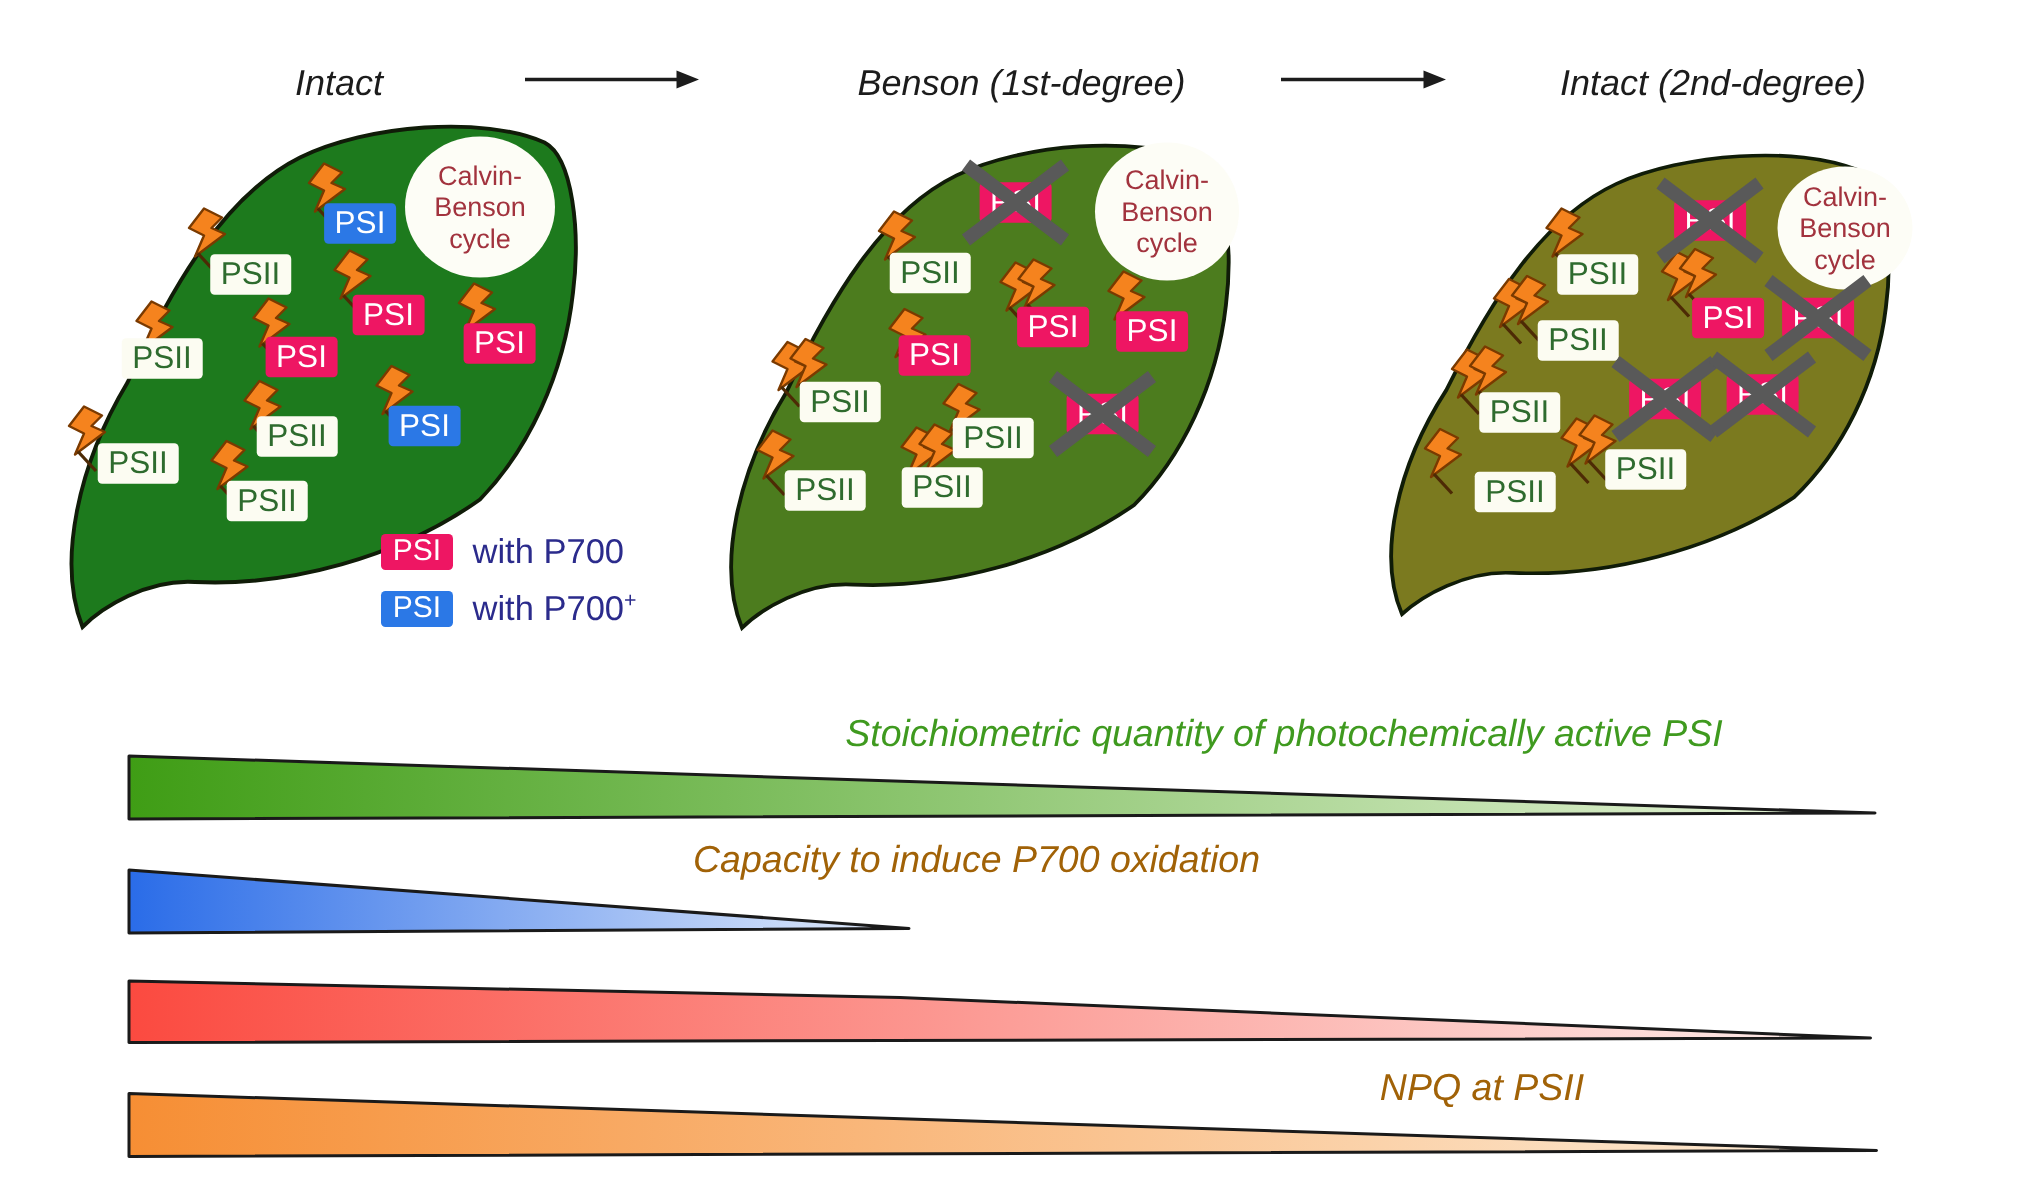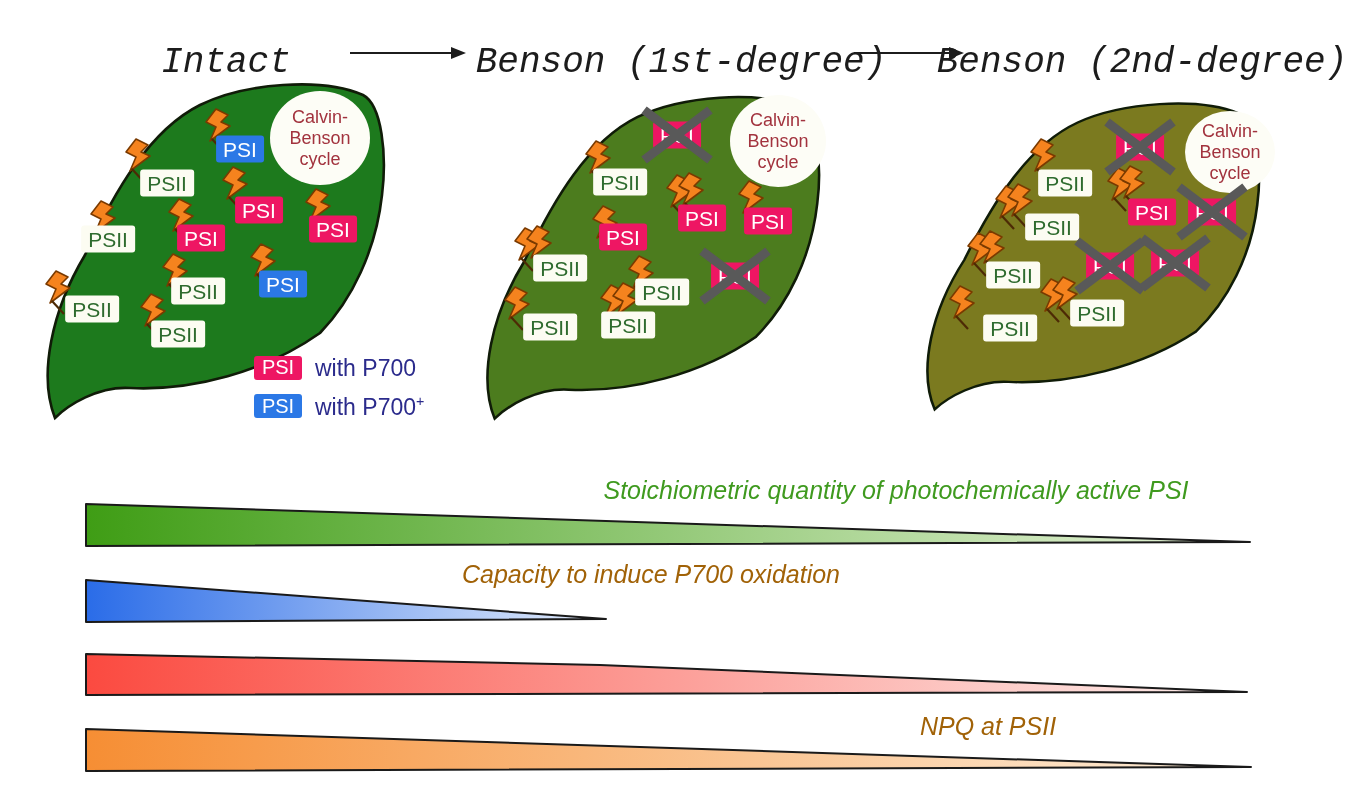--- a/index.html
+++ b/index.html
@@ -2,21 +2,21 @@
 <html><head>
 <meta charset="utf-8">
 <style>
   html,body{margin:0;padding:0;background:#ffffff;}
   #canvas{
     position:relative;width:1348px;height:794px;background:#ffffff;overflow:hidden;
     font-family:"Liberation Sans", sans-serif;
   }
   .stage-title{
     position:absolute;transform:translateX(-50%);
-    font-style:italic;font-size:36px;color:#1c1c1c;white-space:nowrap;font-family:Liberation Mono, monospace;
+    font-style:italic;font-size:24px;color:#1c1c1c;white-space:nowrap;
   }
   .arrow-svg{position:absolute;}
   .leaf{position:absolute;}
   .calvin{
     position:absolute;transform:translate(-50%,-50%);
     background:#fdfdf6;border-radius:50%;
     display:flex;flex-direction:column;align-items:center;justify-content:center;
     text-align:center;font-size:18px;line-height:21px;font-weight:400;
   }
   .box{
@@ -51,21 +51,21 @@
     <defs>
       <g id="bolt-g">
         <path d="M13 1 L25 7 L18 14 L27 18 L7 33 L13 19 L3 14 Z" fill="#f5831e" stroke="#7a3a00" stroke-width="1.6" stroke-linejoin="round"></path>
         <path d="M9 31 L21 44" stroke="#4d2a05" stroke-width="2.2" fill="none"></path>
       </g>
     </defs>
   </svg>
 
   <div class="stage-title" style="left:226px;top:42px">Intact</div>
   <div class="stage-title" style="left:681px;top:42px">Benson (1st-degree)</div>
-  <div class="stage-title" style="left:1142px;top:42px">Benson (2nd-degree)</div>
+  <div class="stage-title" style="left:1142px;top:42px">Intact (2nd-degree)</div>
 
   <svg class="arrow-svg" style="left:348px;top:45px" width="120" height="16">
     <line x1="2" y1="8" x2="104" y2="8" stroke="#1c1c1c" stroke-width="2.2"></line>
     <polygon points="103,2 118,8 103,14" fill="#1c1c1c"></polygon>
   </svg>
   <svg class="arrow-svg" style="left:852px;top:45px" width="114" height="16">
     <line x1="2" y1="8" x2="98" y2="8" stroke="#1c1c1c" stroke-width="2.2"></line>
     <polygon points="97,2 112,8 97,14" fill="#1c1c1c"></polygon>
   </svg>
 
@@ -252,17 +252,17 @@
           <stop offset="0" stop-color="#f68e34"></stop>
           <stop offset="1" stop-color="#fdeeda"></stop>
         </linearGradient>
     </defs>
     <polygon points="86,504 1250,542 86,546" fill="url(#grad0)" stroke="#1a1a1a" stroke-width="2" stroke-linejoin="round"></polygon>
     <polygon points="86,580 606,619 86,622" fill="url(#grad1)" stroke="#1a1a1a" stroke-width="2" stroke-linejoin="round"></polygon>
     <polygon points="86,654 600,665 1247,692 86,695" fill="url(#grad2)" stroke="#1a1a1a" stroke-width="2" stroke-linejoin="round"></polygon>
     <polygon points="86,729 1251,767 86,771" fill="url(#grad3)" stroke="#1a1a1a" stroke-width="2" stroke-linejoin="round"></polygon>
   </svg>
 
-  <div class="bar-label" style="left: 856px; top: 490px; color: rgb(63, 154, 31); margin-left: 40px;">Stoichiometric quantity of photochemically active PSI</div>
+  <div class="bar-label" style="left: 856px; top: 490px; color: rgb(63, 154, 31);">Stoichiometric quantity of photochemically active PSI</div>
   <div class="bar-label" style="left: 651px; top: 574px; color: #a16207;">Capacity to induce P700 oxidation</div>
   <div class="bar-label" style="left: 988px; top: 726px; color: #a16207;">NPQ at PSII</div>
 
 </div>
 
 </body></html>

